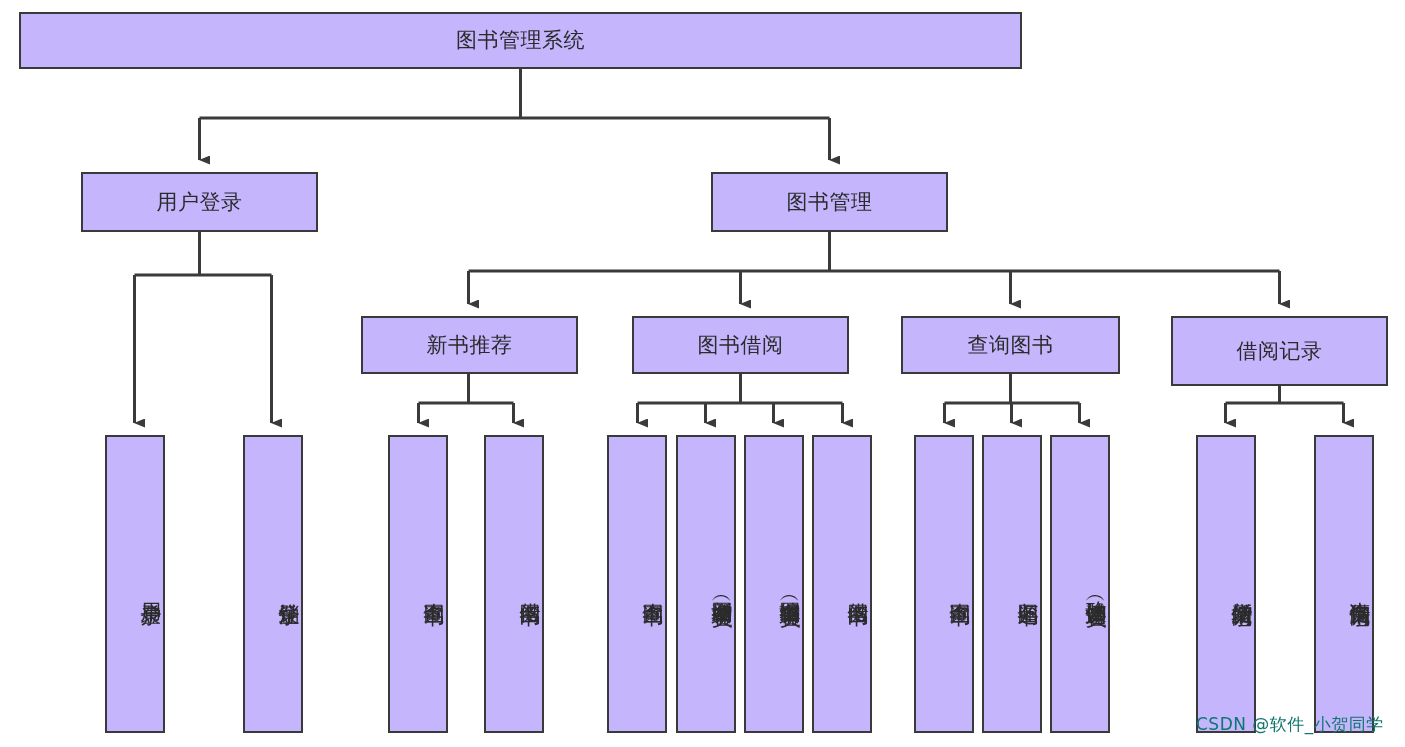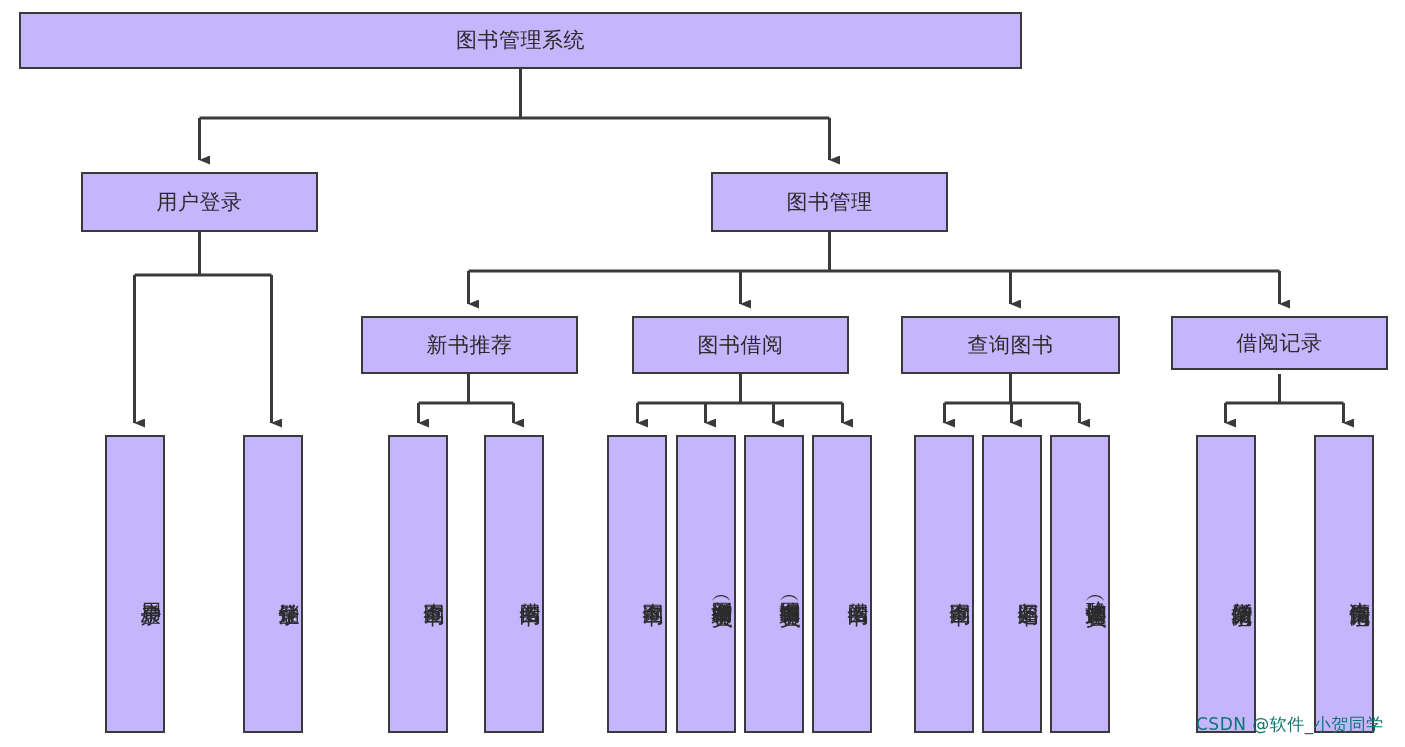--- a/index.html
+++ b/index.html
@@ -137,21 +137,21 @@
 
   <div class="node horizontal" style="left:632px; top:316px; width:217px; height:58px;">
     <span>图书借阅</span>
   </div>
   <div class="node horizontal" style="left:361px; top:316px; width:217px; height:58px;">
     <span>新书推荐</span>
   </div>
   <div class="node horizontal" style="left:901px; top:316px; width:219px; height:58px;">
     <span>查询图书</span>
   </div>
-  <div class="node horizontal" style="left:1171px; top:316px; width:217px; height:54px;">
+  <div class="node horizontal" style="left:1171px; top:316px; width:217px; height:70px;">
     <span>借阅记录</span>
   </div>
 
   <div class="node vertical" style="left:105px; top:435px; width:60px; height:298px;">
     <span class="vtext">用户登录</span>
   </div>
   <div class="node vertical" style="left:243px; top:435px; width:60px; height:298px;">
     <span class="vtext">注销登录</span>
   </div>
   <div class="node vertical" style="left:388px; top:435px; width:60px; height:298px;">

